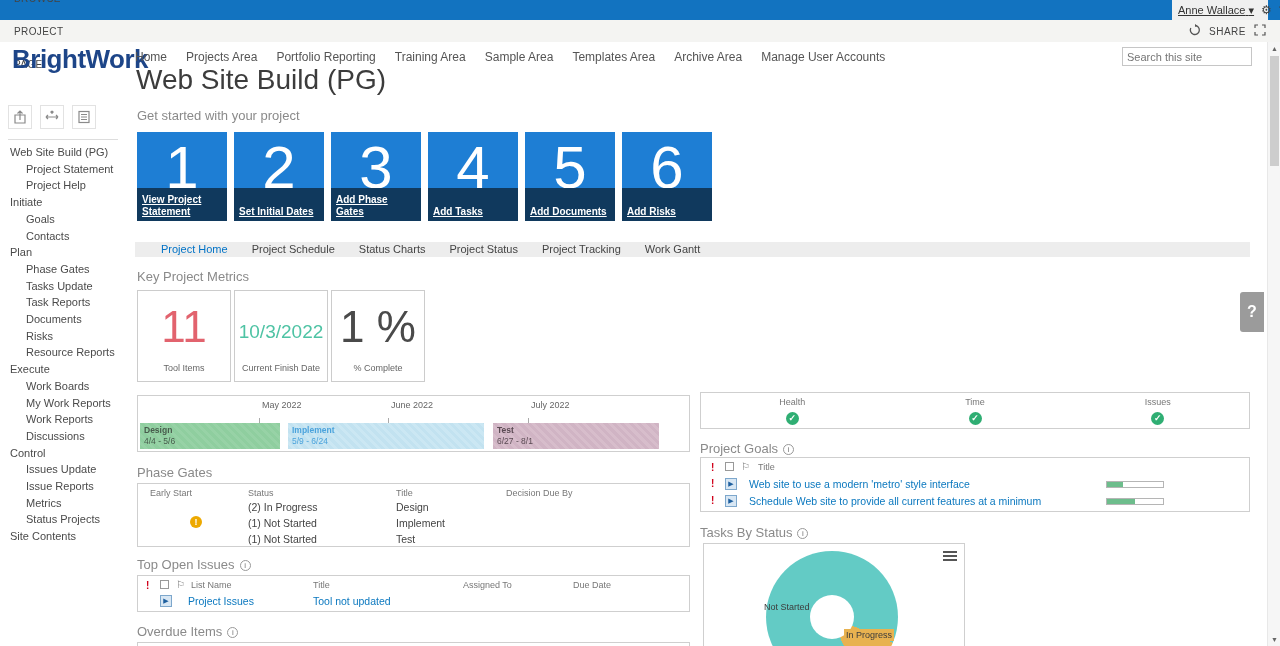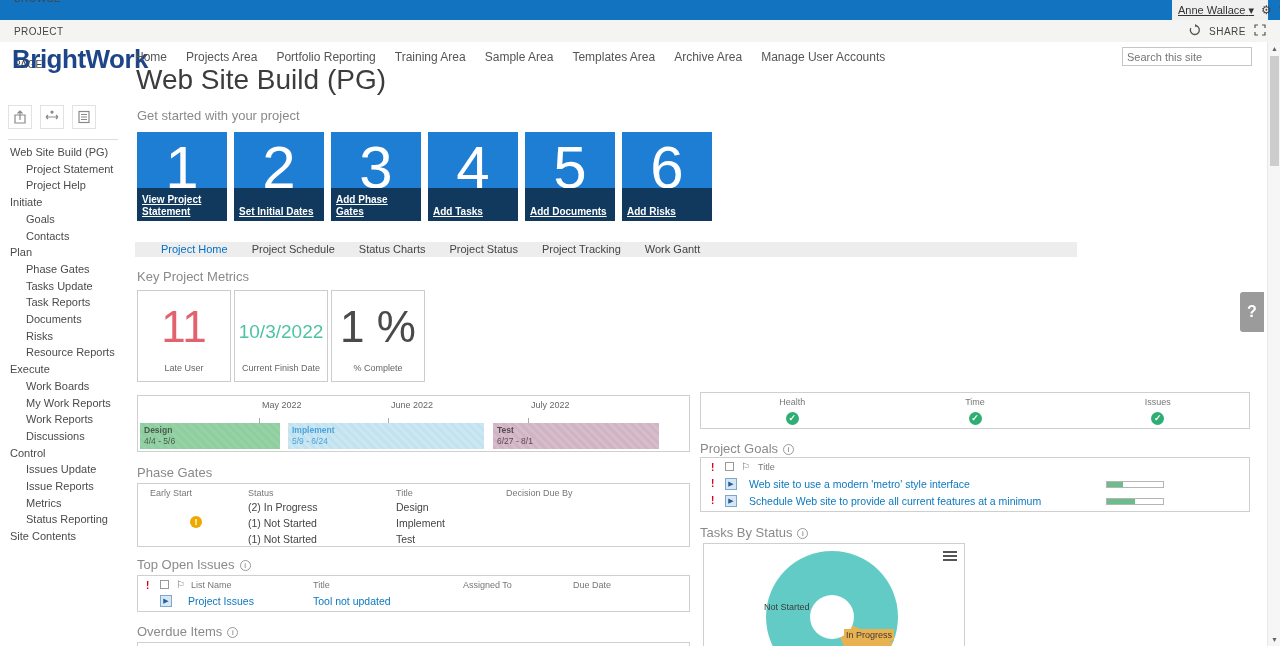--- a/index.html
+++ b/index.html
@@ -43,21 +43,21 @@
   
   .section-h { position:absolute; font-size:13px; color:#8a8a8a; }
   .tiles { position:absolute; left:137px; top:132px; display:flex; gap:7px; }
   .tile { position:relative; width:90px; height:89px; background:#1e7ed4; cursor:pointer; overflow:hidden; }
   .tile-band { position:absolute; left:0; bottom:0; width:100%; height:33px; background:#10395d; }
   .tile-num { position:absolute; left:0; top:6px; width:100%; text-align:center; font-size:60px; line-height:1;
               font-weight:300; color:#fff; }
   .tile-label { position:absolute; left:5px; bottom:3px; right:3px; font-size:10px; font-weight:700; color:#fff; line-height:12px;text-decoration:underline; }
 
   
-  .viewtabs { position:absolute; left:135px; top:242px; width:942px; height:15px; background:#ededed;
+  .viewtabs { position:absolute; left:135px; top:242px; width:1115px; height:15px; background:#ededed;
               display:flex; gap:24px; align-items:center; padding-left:26px; }
   .viewtab { font-size:11px; color:#444; line-height:15px; cursor:pointer; white-space:nowrap; }
   .viewtab.active { color:#0072c6; }
 
   
   .metric-row { position:absolute; left:137px; top:290px; display:flex; gap:3px;align-items:center; }
   .metric-box { position:relative; width:94px; height:92px; border:1px solid #ccc; background:#fff; }
   .metric-val { position:absolute; left:0; top:14px; width:100%; text-align:center; font-weight:300; }
   .metric-val.big { font-size:44px; line-height:1; }
   .metric-val.date { font-size:19px; top:30px; }
@@ -204,21 +204,21 @@
     <div class="sidenav-item lvl1">Resource Reports</div>
     <div class="sidenav-item">Execute</div>
     <div class="sidenav-item lvl1">Work Boards</div>
     <div class="sidenav-item lvl1">My Work Reports</div>
     <div class="sidenav-item lvl1">Work Reports</div>
     <div class="sidenav-item lvl1">Discussions</div>
     <div class="sidenav-item">Control</div>
     <div class="sidenav-item lvl1">Issues Update</div>
     <div class="sidenav-item lvl1">Issue Reports</div>
     <div class="sidenav-item lvl1">Metrics</div>
-    <div class="sidenav-item lvl1">Status Reporting</div>
+    <div class="sidenav-item lvl1">Status Projects</div>
     <div class="sidenav-item">Site Contents</div>
   </div>
 
   <div class="section-h" style="left:137px; top:108px;">Get started with your project</div>
   <div class="tiles">
     <div class="tile">
       <span class="tile-num">1</span>
       <div class="tile-band"></div>
       <span class="tile-label">View Project Statement</span>
     </div>
@@ -255,21 +255,21 @@
     <span class="viewtab">Status Charts</span>
     <span class="viewtab">Project Status</span>
     <span class="viewtab">Project Tracking</span>
     <span class="viewtab">Work Gantt</span>
   </div>
 
   <div class="section-h" style="left:137px; top:269px;">Key Project Metrics</div>
   <div class="metric-row">
     <div class="metric-box">
       <div class="metric-val big c-red">11</div>
-      <div class="metric-lbl">Late User</div>
+      <div class="metric-lbl">Tool Items</div>
     </div>
     <div class="metric-box">
       <div class="metric-val date c-teal">10/3/2022</div>
       <div class="metric-lbl">Current Finish Date</div>
     </div>
     <div class="metric-box">
       <div class="metric-val big c-dark">1 %</div>
       <div class="metric-lbl">% Complete</div>
     </div>
   </div>

